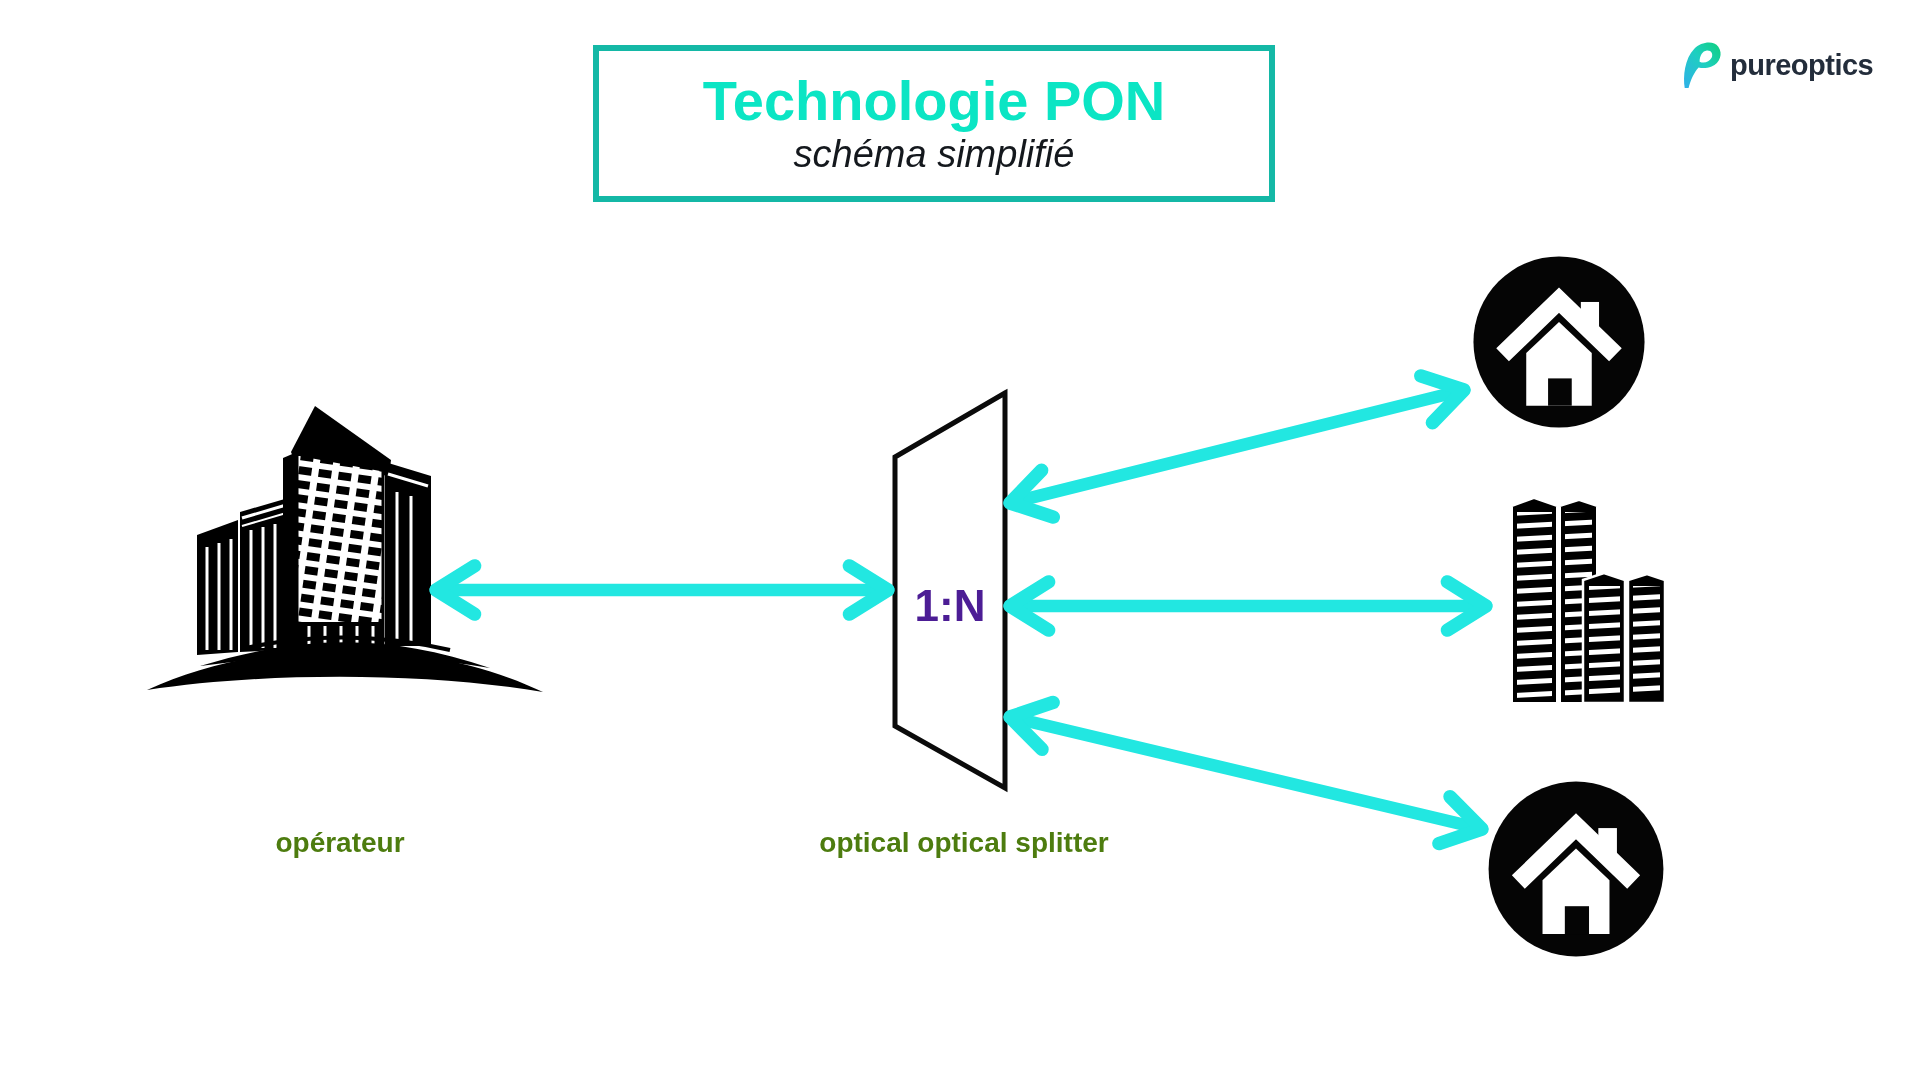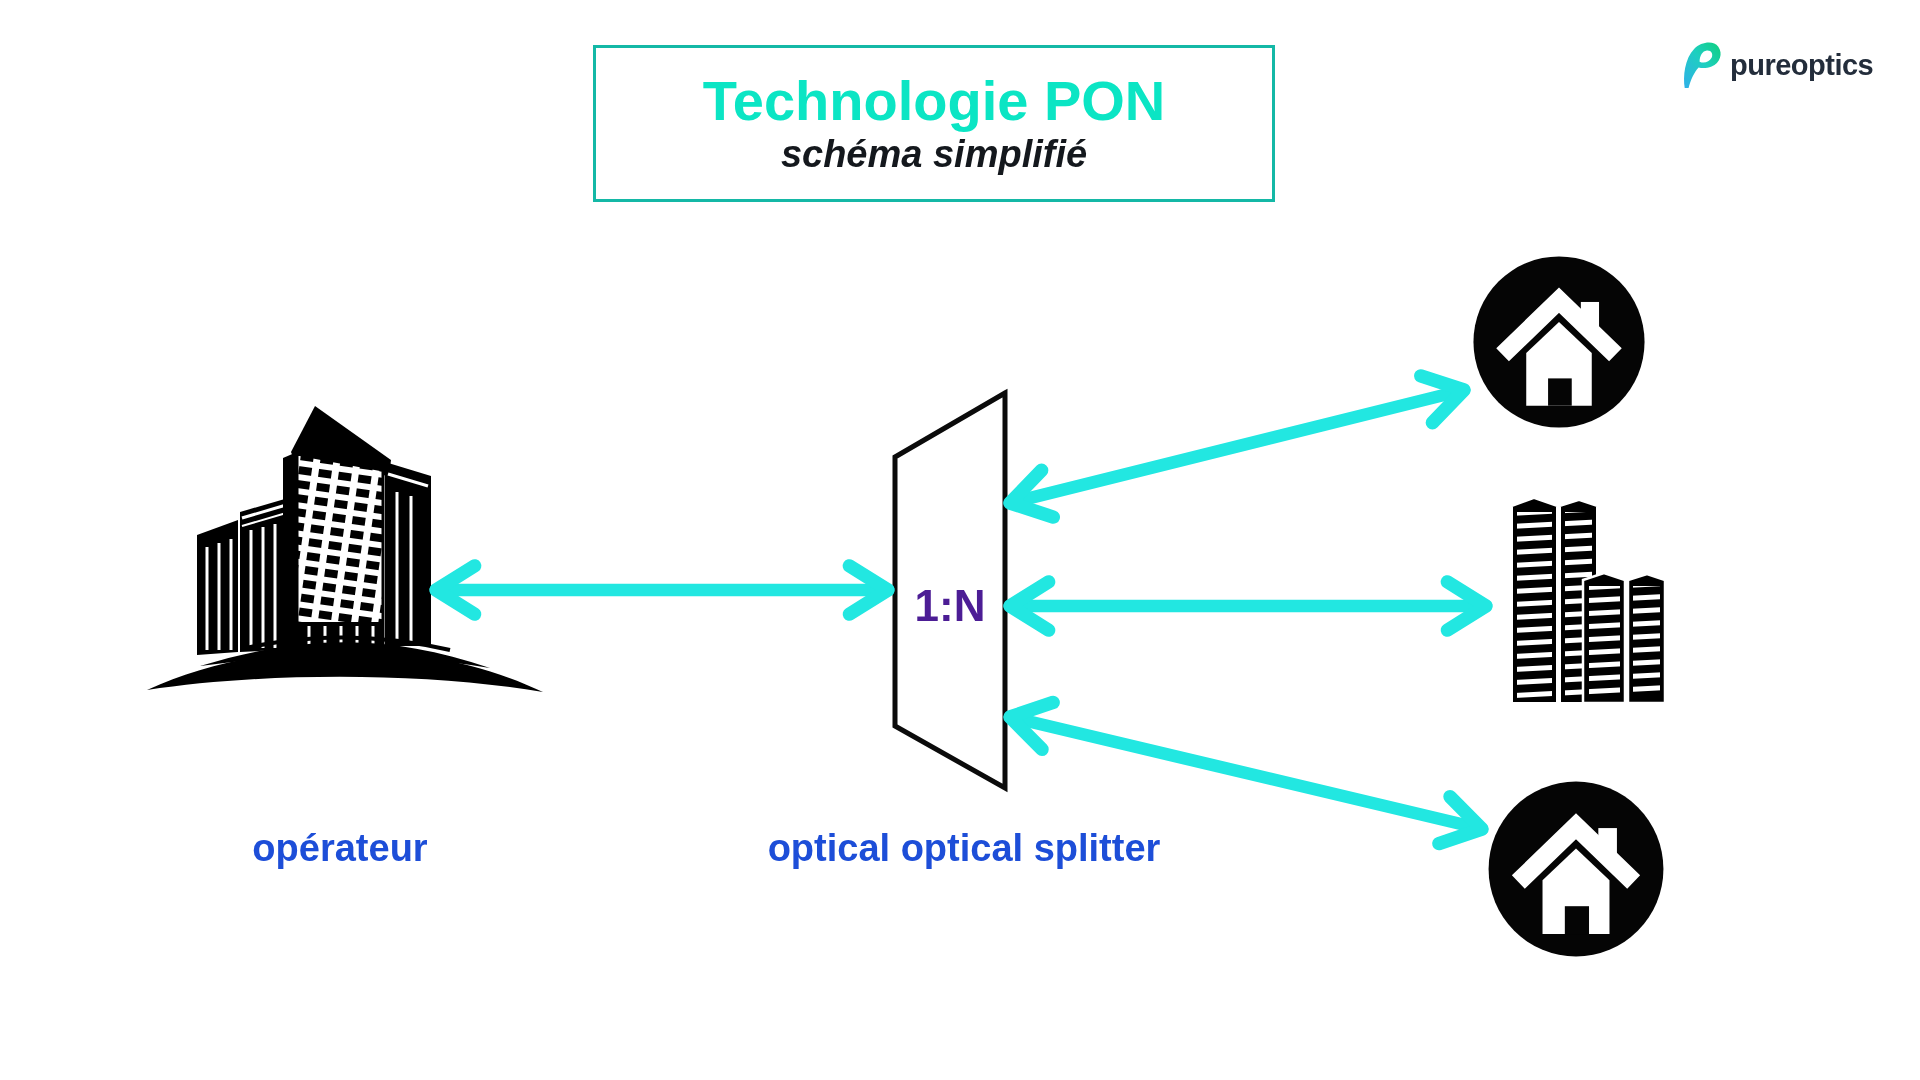--- a/index.html
+++ b/index.html
@@ -3,36 +3,36 @@
 <meta charset="utf-8">
 <style>
   html,body{margin:0;padding:0;background:#ffffff;}
   #canvas{
     position:relative;width:1920px;height:1080px;overflow:hidden;background:#ffffff;
     font-family:"Liberation Sans","DejaVu Sans",sans-serif;
   }
   
   .title-box{
     position:absolute;left:593px;top:45px;width:682px;height:157px;
-    border:3px solid #14b8a6;box-sizing:border-box;
+    border:6px solid #14b8a6;box-sizing:border-box;
     display:flex;flex-direction:column;align-items:center;justify-content:center;
     gap:4px;background:#ffffff;
   }
   .title-main{
     font-size:56px;font-weight:800;color:#0be5c4;letter-spacing:0;line-height:1.05;
   }
   .title-sub{
-    font-size:38px;font-style:italic;font-weight:700;color:#14181d;line-height:1.05;
+    font-size:38px;font-style:italic;font-weight:400;color:#14181d;line-height:1.05;
   }
   
   .logo{position:absolute;left:1678px;top:40px;display:flex;align-items:center;gap:4px;}
   .logo-text{font-size:29px;font-weight:600;color:#232d3b;letter-spacing:-0.5px;}
   
   .node-label{
-    position:absolute;font-size:38px;font-weight:700;color:#1d4ed8;text-align:center;
+    position:absolute;font-size:28px;font-weight:700;color:#4d7c0f;text-align:center;
   }
   .label-operator{left:140px;top:827px;width:400px;}
   .label-splitter{left:714px;top:827px;width:500px;}
   .ratio-label{
     position:absolute;left:880px;top:581px;width:140px;text-align:center;
     font-size:44px;font-weight:800;color:#4c1d95;
   }
   
   .abs{position:absolute;}
   svg{display:block;}

